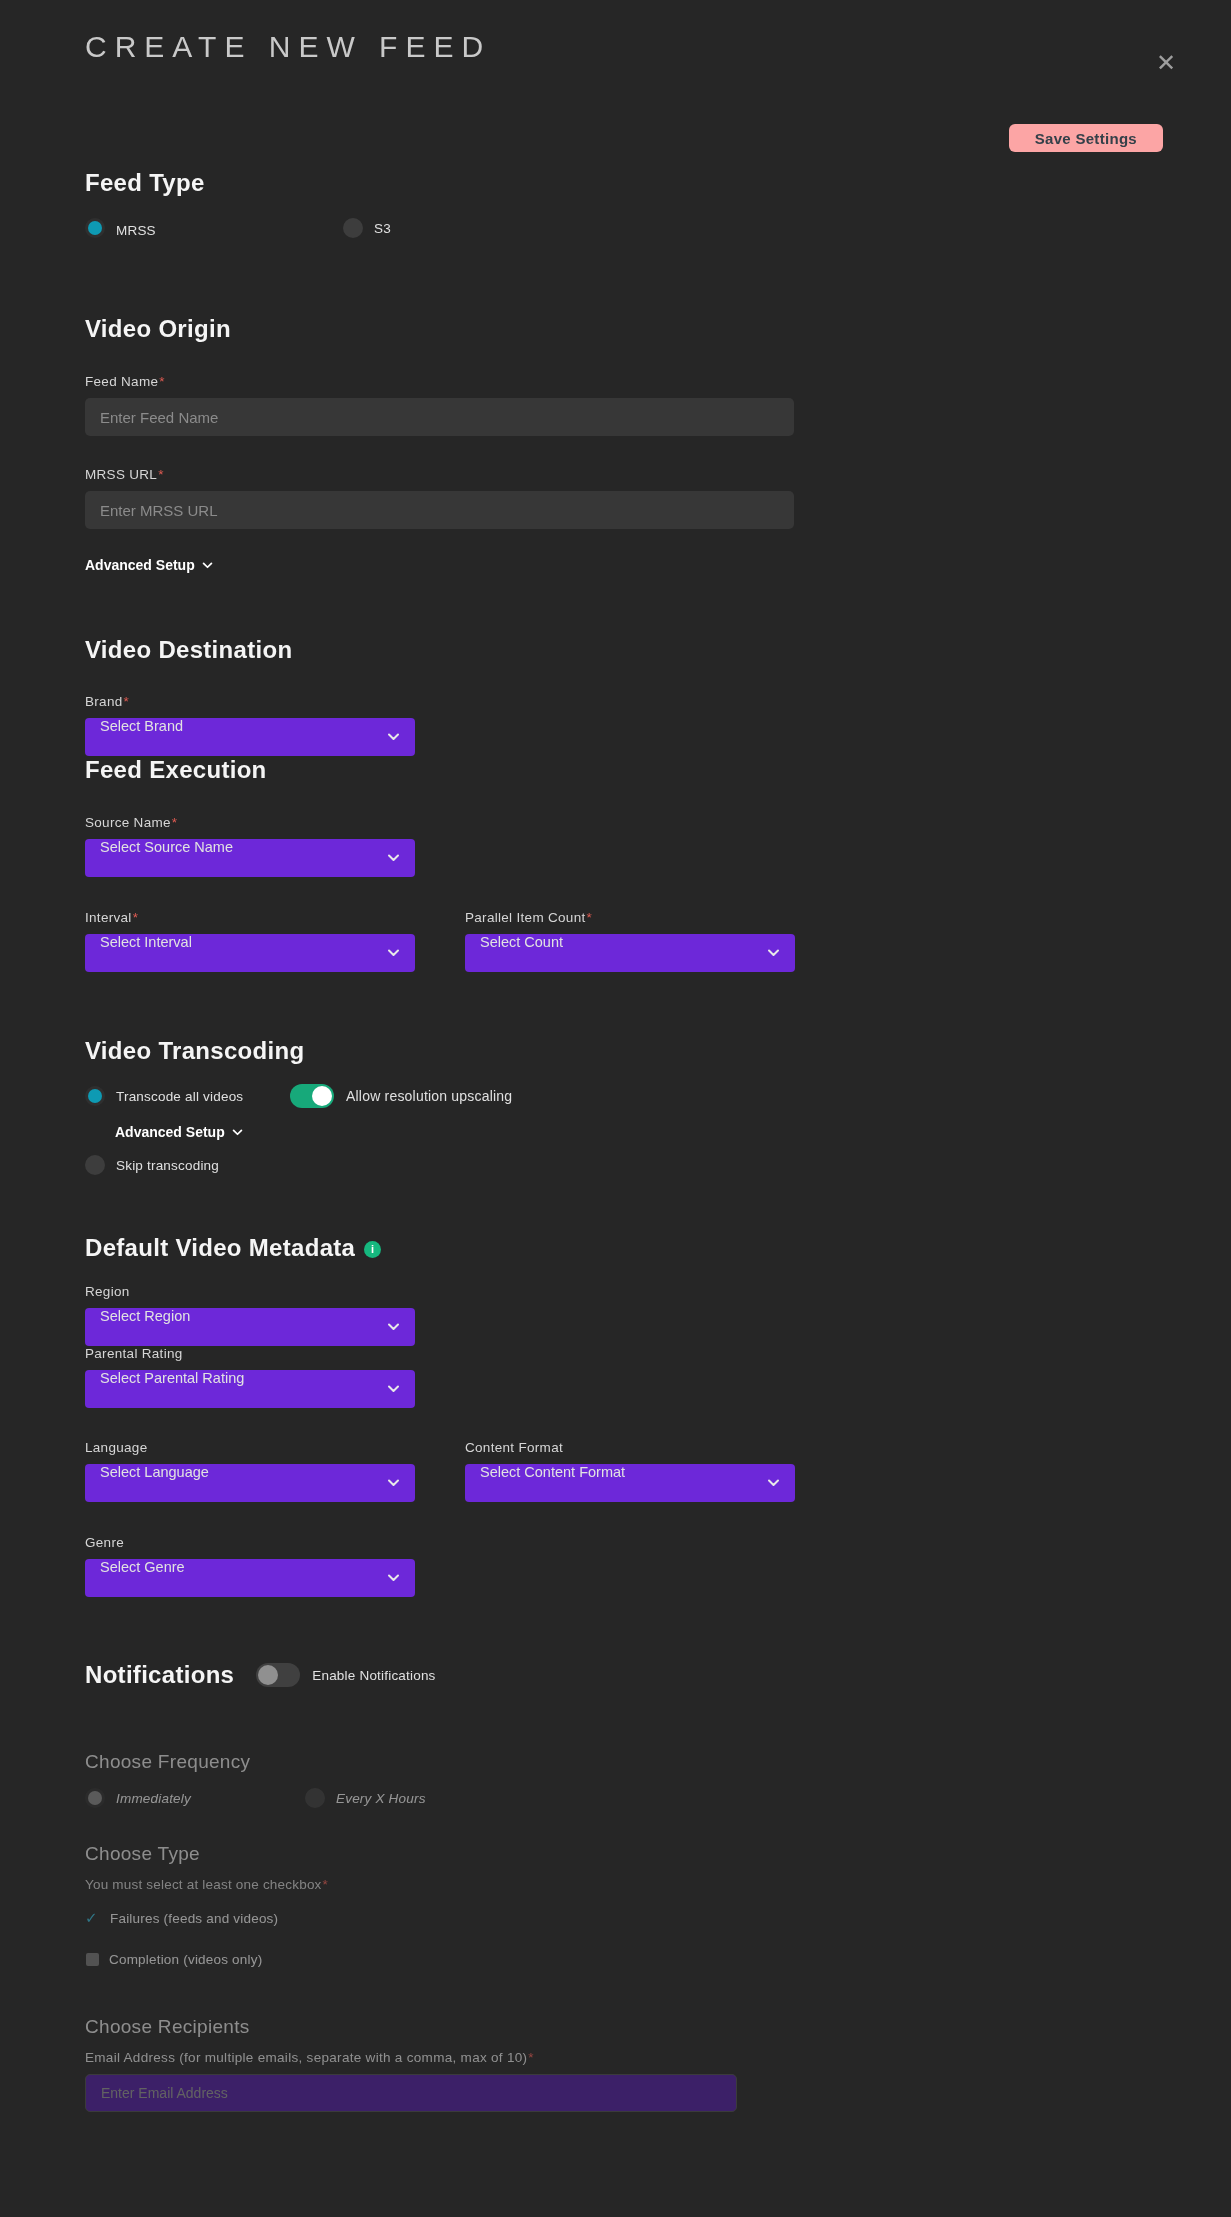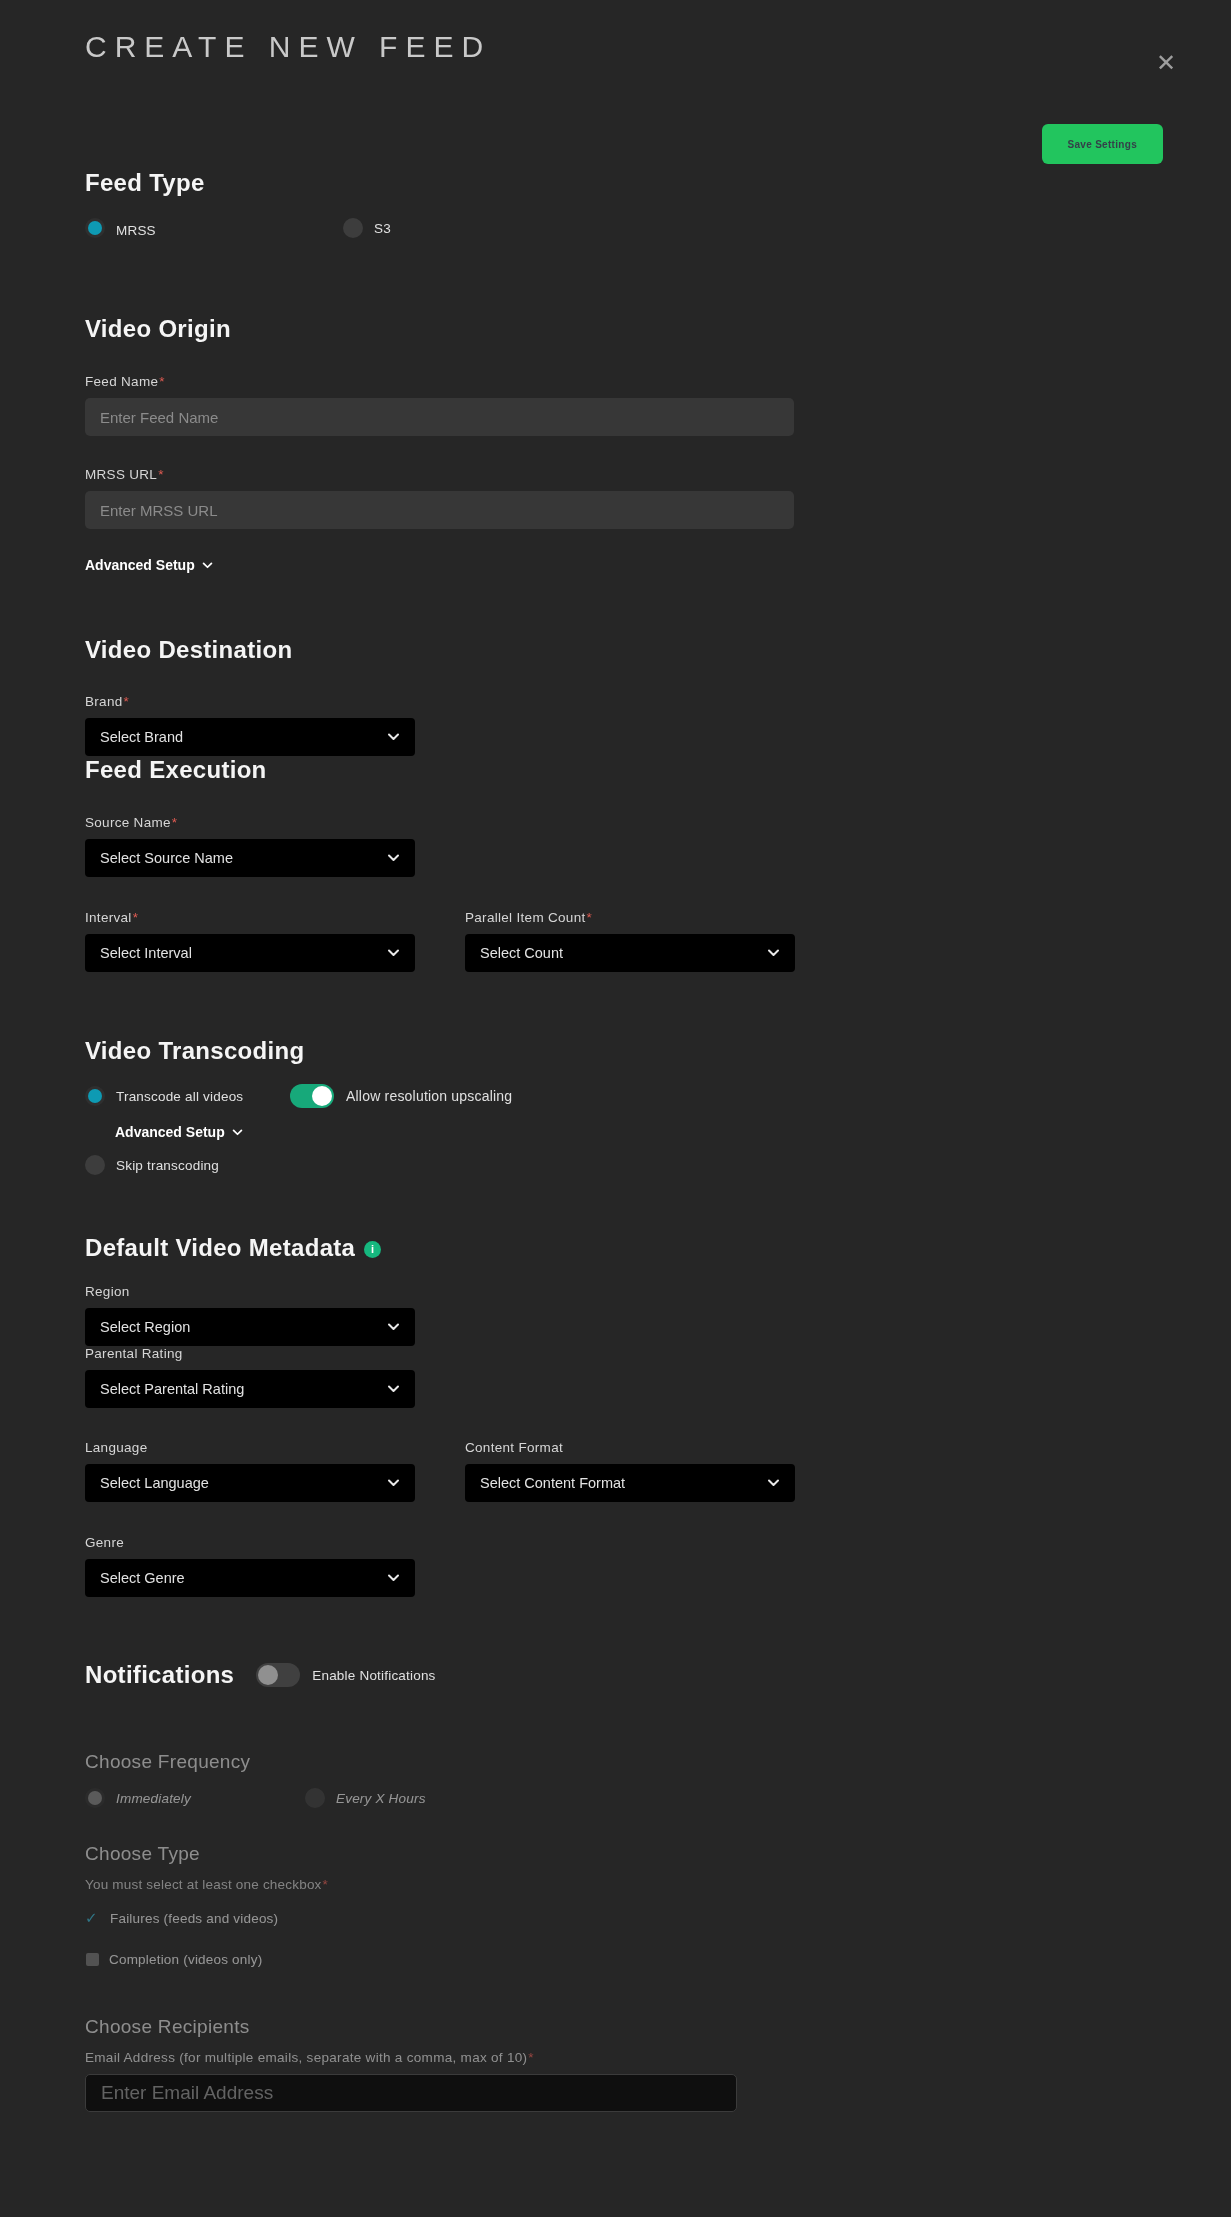--- a/index.html
+++ b/index.html
@@ -28,28 +28,28 @@
     width: 26px; height: 26px;
     cursor: pointer;
     color: #9e9e9e;
     font-size: 24px; line-height: 26px;
     text-align: center;
     font-weight: 300;
   }
   .save-btn {
     position: absolute;
     top: 124px; right: 68px;
-    height: 40px;
+    height: 28px;
     padding: 0 26px;
-    background: #22c55e;
+    background: #fca5a5;
     color: #344049;
     border: none;
     border-radius: 6px;
     font-family: inherit;
-    font-size: 10px;
+    font-size: 15px;
     font-weight: bold;
     letter-spacing: 0.3px;
     cursor: pointer;
   }
 
   h2.section-heading {
     font-size: 24px;
     font-weight: 600;
     color: #f5f5f5;
     letter-spacing: 0.3px;
@@ -81,24 +81,23 @@
     padding: 0 15px;
     color: #e6e6e6;
     font-family: inherit;
     font-size: 15px;
   }
   input.text-input::placeholder { color: #8b8b8b; opacity: 1; }
 
   .dropdown {
     width: 330px; height: 38px;
     margin-top: 8px;
-    background: #000000;
+    background: #6d28d9;
     border-radius: 4px;
     display: flex;
-    align-items: center;
     justify-content: space-between;
     padding: 0 15px;
     font-size: 14.5px;
     color: #e2e2e2;
     cursor: pointer;
   }
   .chevron { display: inline-flex; align-items: center; }
 
   .advanced-setup {
     display: inline-flex;
@@ -184,27 +183,27 @@
     flex: none;
   }
   .checkbox-item .option-label { margin-left: 9px; }
 
   .hint-text { font-size: 13.5px; color: #c0c0c0; line-height: 16px; letter-spacing: 0.2px; }
 
   input.email-input {
     display: block;
     width: 652px; height: 38px;
     margin-top: 8px;
-    background: #000000;
+    background: #4c1d95;
     border: 1px solid #4a4a4a;
     border-radius: 5px;
     padding: 0 15px;
     color: #e6e6e6;
     font-family: inherit;
-    font-size: 19px;
+    font-size: 14px;
   }
   input.email-input::placeholder { color: #8b8b8b; opacity: 1; }
 
   
   .mt-feedtype { margin-top: 105px; }
   .mt-radiorow { margin-top: 21px; }
   .mt-videoorigin { margin-top: 77px; }
   .mt-label1 { margin-top: 31px; }
   .mt-label2 { margin-top: 31px; }
   .mt-adv { margin-top: 27px; }

